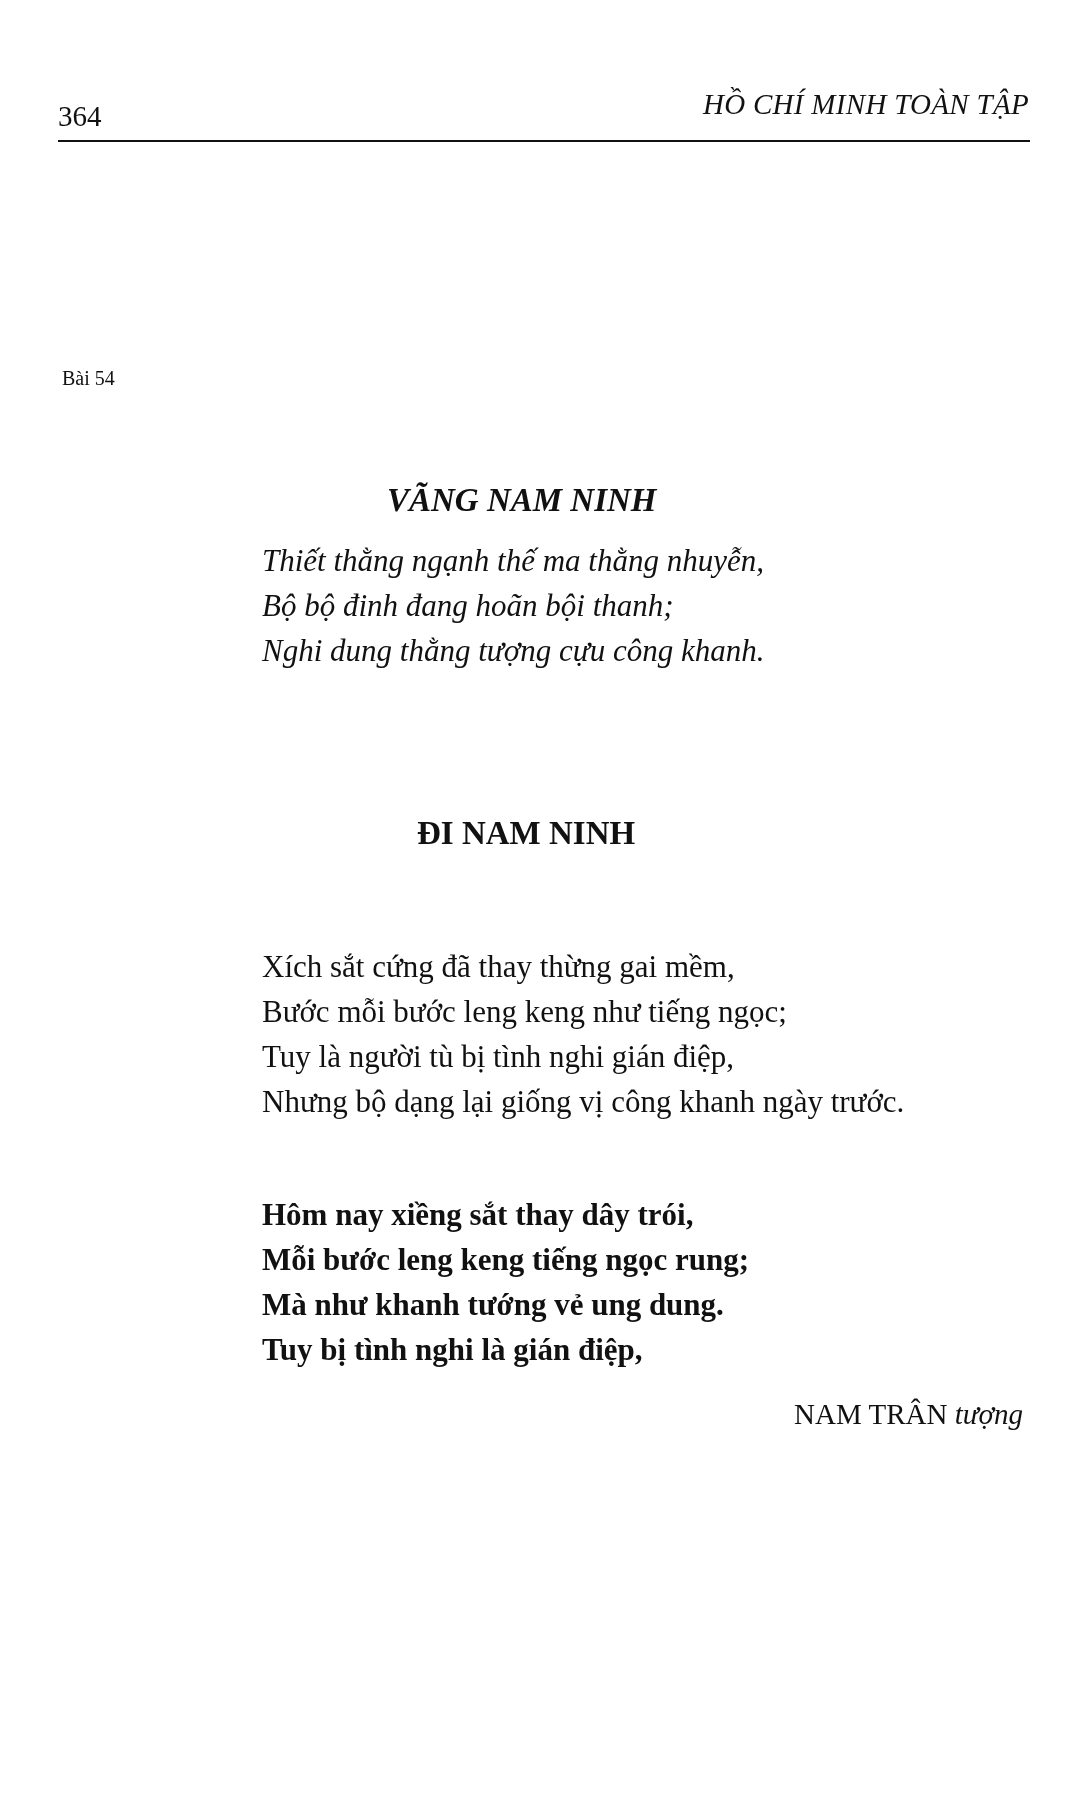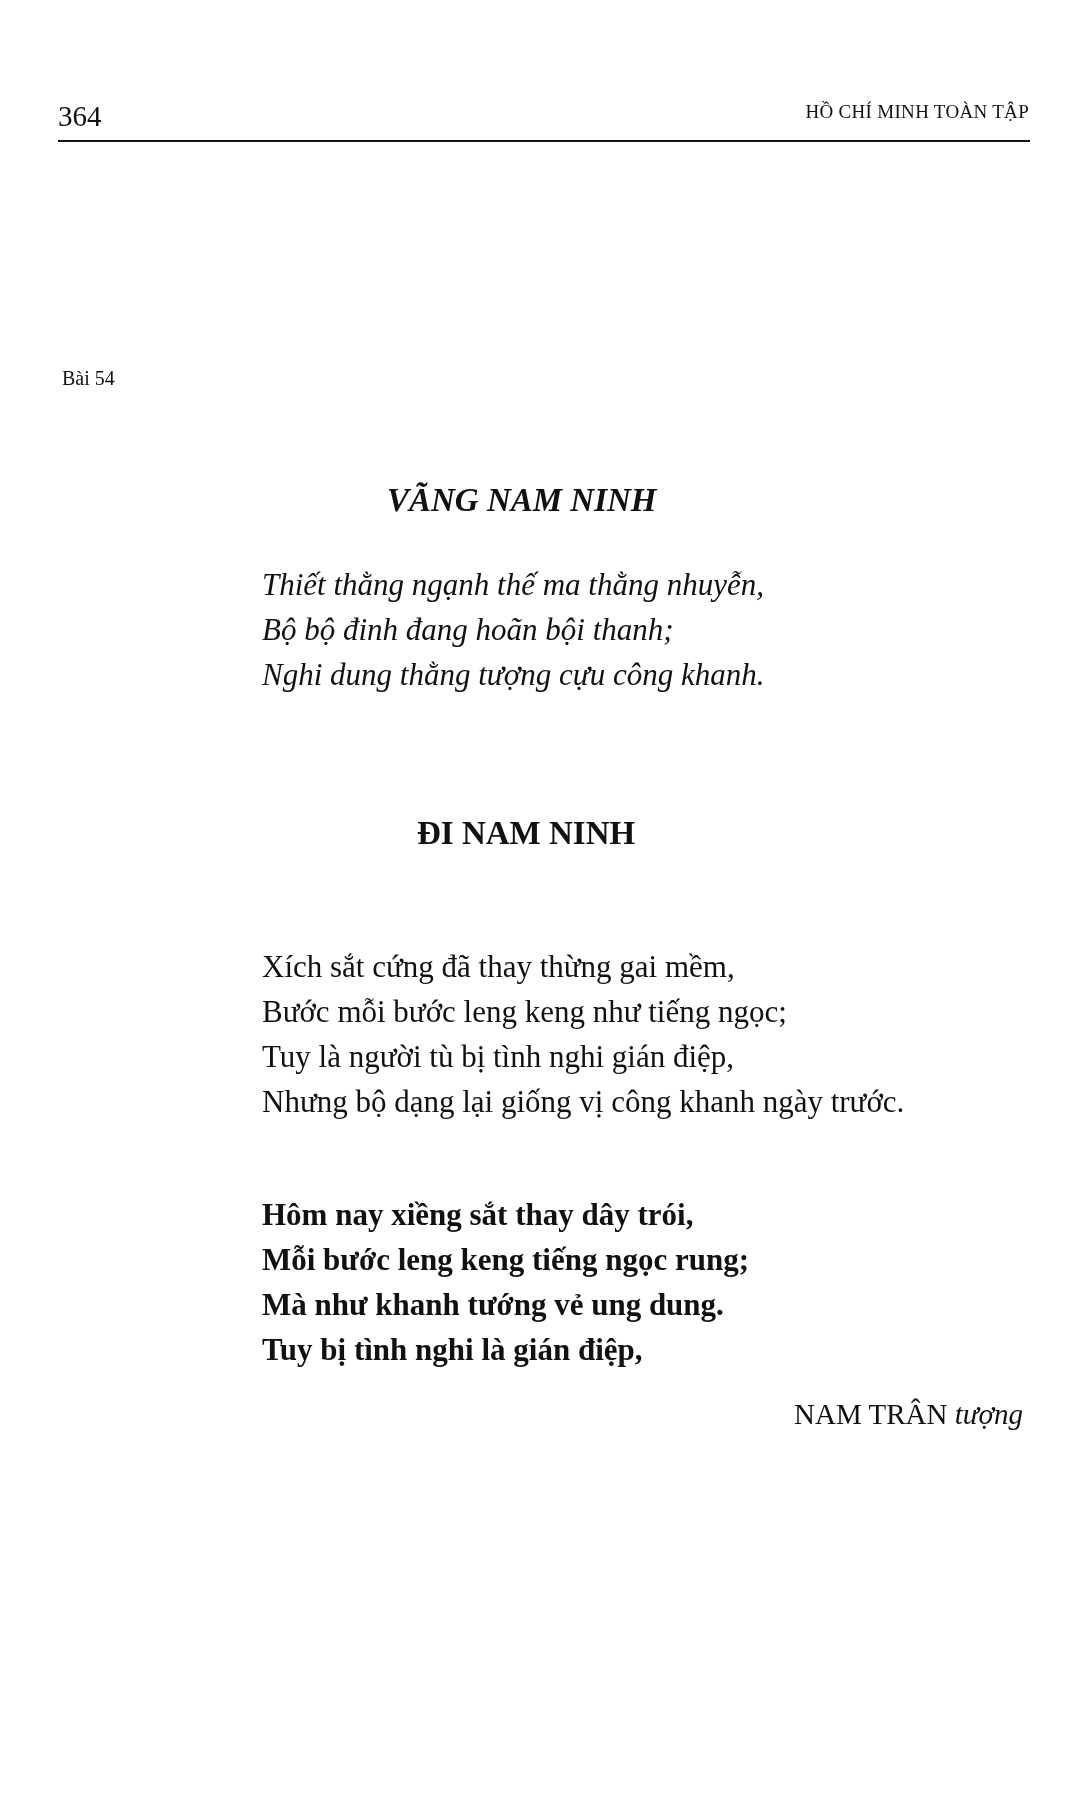--- a/index.html
+++ b/index.html
@@ -1,28 +1,28 @@
 <!DOCTYPE html>
 <html><head>
   <meta charset="utf-8">
   <style>
     html, body { margin: 0; padding: 0; background: #ffffff; }
     body { width: 1089px; height: 1800px; position: relative; overflow: hidden;
            font-family: "Liberation Serif", "DejaVu Serif", serif; color: #111; }
     .abs { position: absolute; white-space: nowrap; }
     .header-left { left: 58px; top: 100px; font-size: 29px; }
-    .header-right { right: 60px; top: 101px; font-size: 19px; letter-spacing: 0.3px; }
+    .header-right { right: 60px; top: 88px; font-size: 29px; letter-spacing: 0.3px; font-style: italic; }
     .header-rule { left: 58px; top: 140px; width: 972px; height: 2px; background: #111; }
     .poem-number { left: 62px; top: 367px; font-size: 20px; }
     .title { font-size: 33px; font-weight: bold; }
     .title-original { left: 387px; top: 482px; font-style: italic; }
     .title-translation { left: 417px; top: 815px; font-family: Liberation Serif, serif; }
     .stanza { left: 262px; font-size: 31px; line-height: 45px; }
     .stanza div { white-space: nowrap; }
-    .st-original { top: 562px; font-style: italic; }
+    .st-original { top: 538px; font-style: italic; }
     .st-literal { top: 900px; margin-top: 44px; }
     .st-verse { top: 1176px; font-weight: bold; margin-top: 16px; }
     .translator { right: 66px; top: 1398px; font-size: 29px; }
     .translator em { font-style: italic; }
   </style>
 </head>
 <body>
 
 <div class="abs header-left">364</div>
 <div class="abs header-right">HỒ CHÍ MINH TOÀN TẬP</div>

